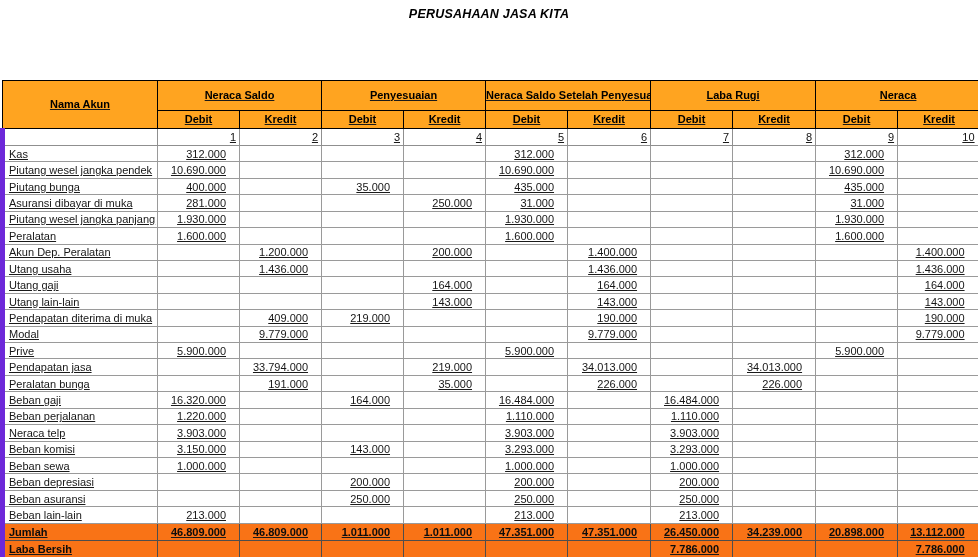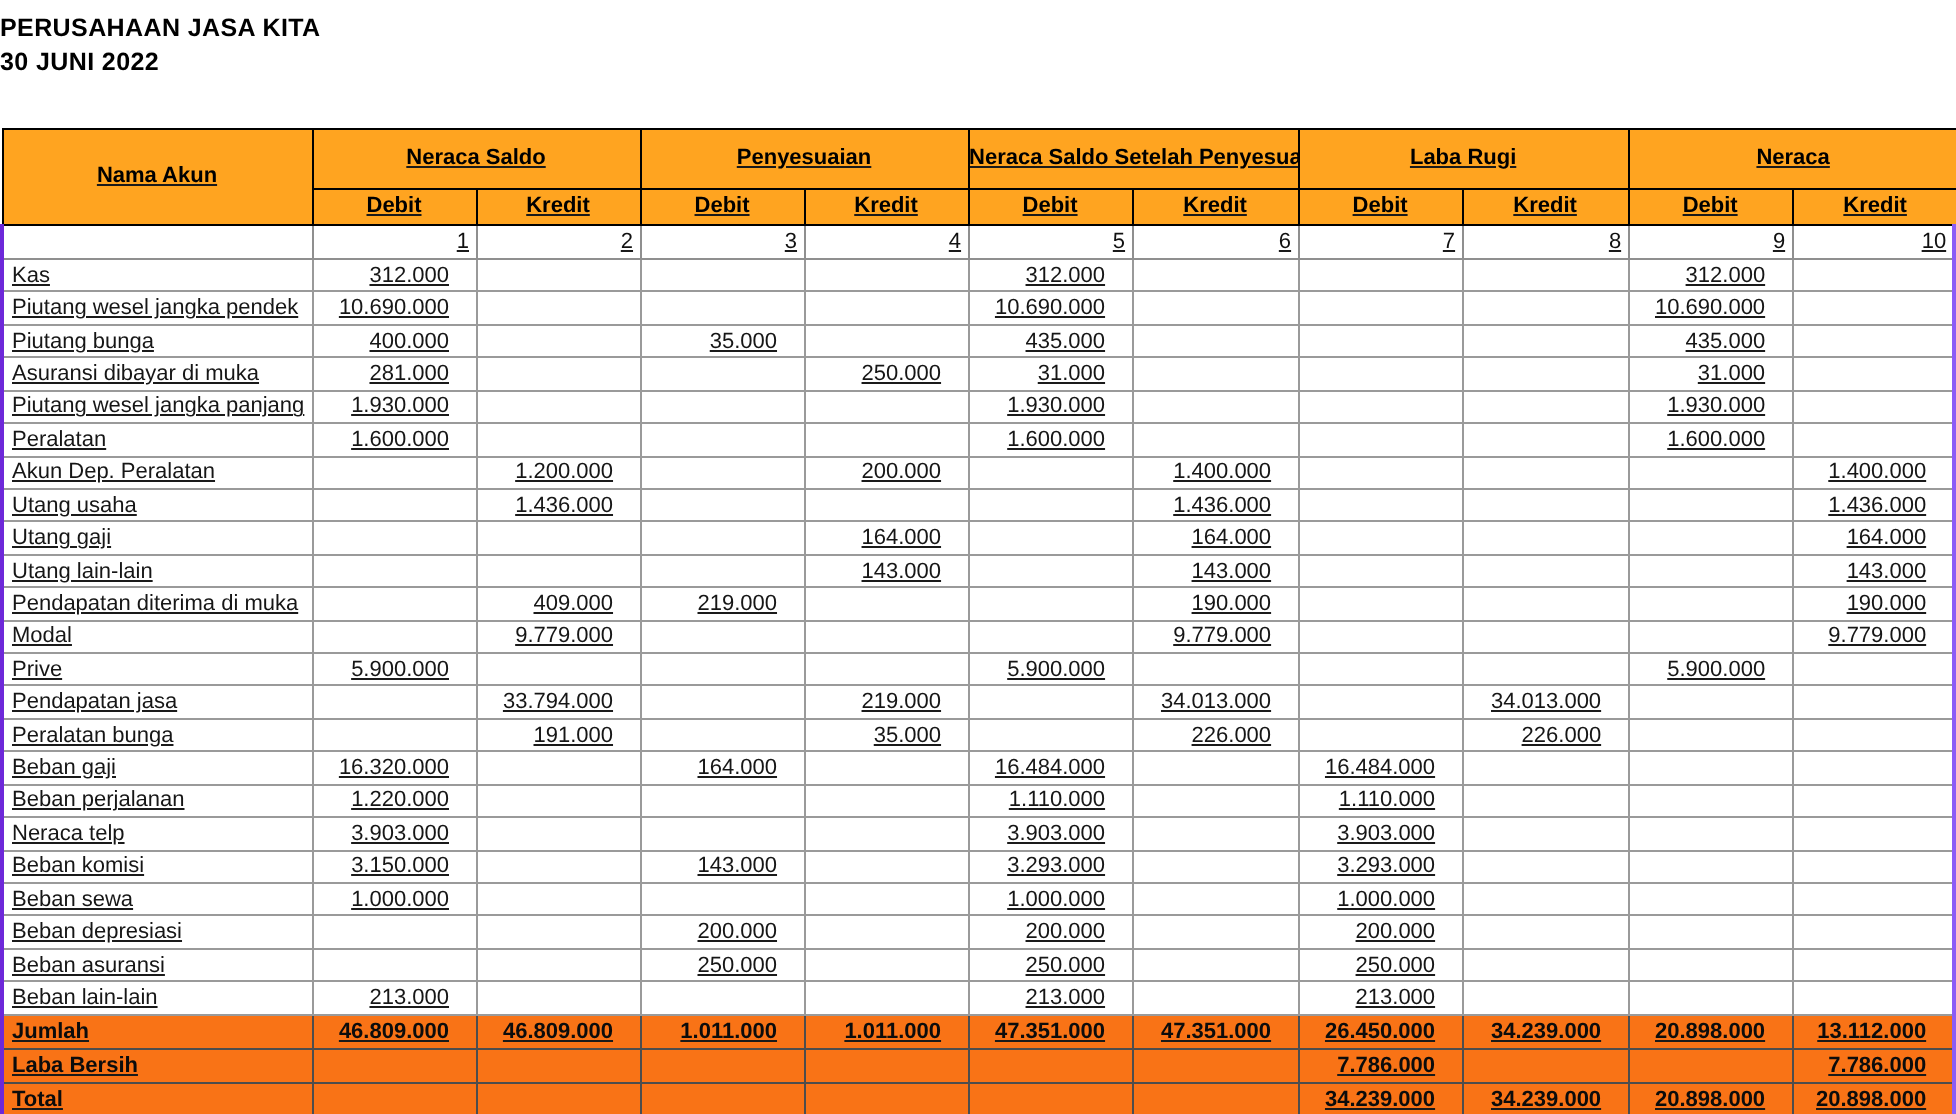--- a/index.html
+++ b/index.html
@@ -5,21 +5,21 @@
   * { margin: 0; padding: 0; box-sizing: border-box; }
   html, body { background: #ffffff; }
   body {
     width: 978px; height: 557px;
     font-family: "Liberation Sans", sans-serif;
     color: #1a1a1a;
     overflow: hidden;
   }
   .sheet { width: 978px; height: 557px; background: #fff; }
 
-  .title-block { height: 64px; text-align: left; padding-top: 6px; }
+  .title-block { height: 80px; text-align: center; padding-top: 6px; font-style: italic; }
   .title-block div {
     font-size: 12.5px; font-weight: bold; color: #000;
     line-height: 17px; letter-spacing: 0.2px;
   }
 
   table.worksheet {
     width: 978px; table-layout: fixed; border-collapse: collapse;
     font-size: 11px;
     text-decoration: underline;
   }
@@ -46,40 +46,39 @@
 
   
   tr.data-row { height: 16.43px; }
   tr.data-row td {
     border: 1px solid #9a9a9a;
     background: #fff;
   }
   td.name-cell { text-align: left; padding-left: 4px; color: #161616; }
   td.val-cell { text-align: right; padding-right: 13px; color: #161616; }
 
-  table.worksheet tr td:first-child { border-left: 2px solid #6d28d9; }
+  table.worksheet tr td:first-child { border-left: 5px solid #6d28d9; }
   table.worksheet tr td:last-child { border-right: 6px solid #8b5cf6; }
 
   
   tr.summary-row { height: 17.3px; }
   tr.summary-row td {
     background: #f97316;
     border: 1px solid #4d4d4d;
     font-weight: bold; color: #0c0c0c;
   }
   tr.summary-row:last-child td { border-bottom: 1px solid #1f1f1f; }
 </style>
 </head>
 <body>
 
 <div class="sheet">
 
   <div class="title-block">
     <div>PERUSAHAAN JASA KITA</div>
-    <div>30 JUNI 2022</div>
   </div>
 
   <table class="worksheet">
     <colgroup>
       <col style="width:155px">
       <col style="width:82px">
         <col style="width:82px">
       <col style="width:82px">
         <col style="width:82px">
       <col style="width:82px">

